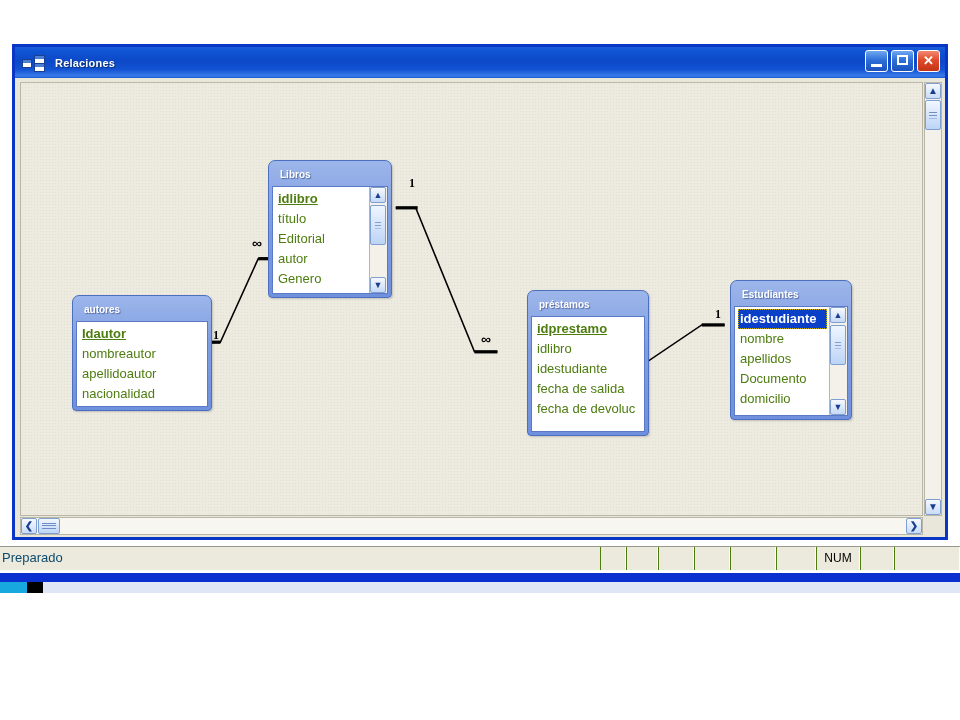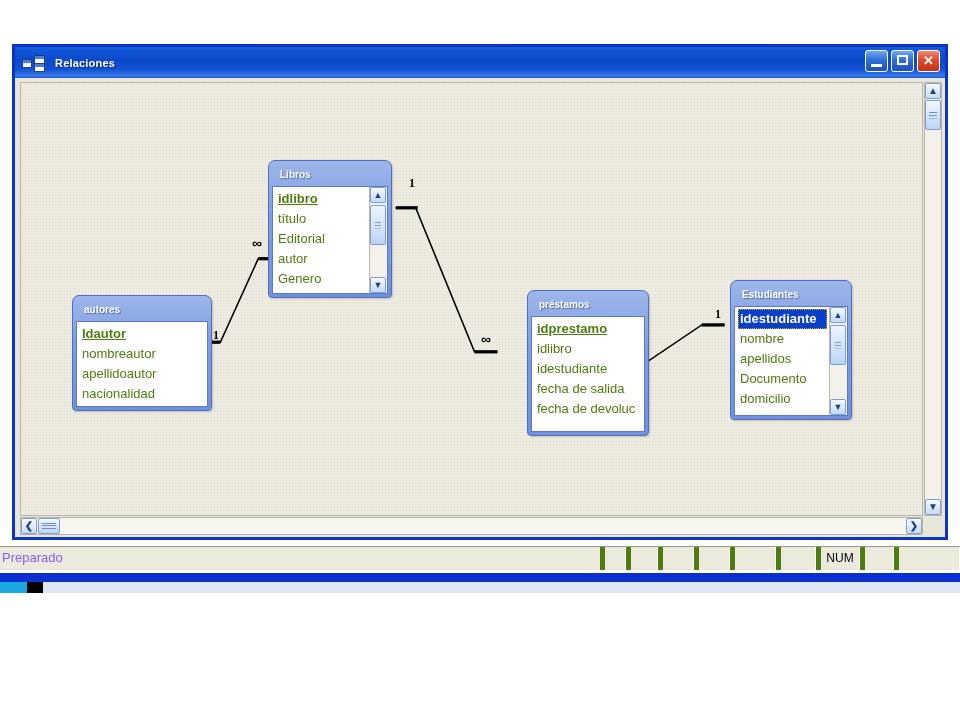--- a/index.html
+++ b/index.html
@@ -328,27 +328,27 @@
     height: 24px;
     background: #eceadd;
     border-top: 1px solid #9a988c;
     box-sizing: border-box;
     display: flex;
     align-items: stretch;
   }
   #status-main {
     flex: 0 0 600px;
     font-size: 13px;
-    color: #8b5cf6;
+    color: #0c4a6e;
     padding: 3px 0 0 2px;
     box-sizing: border-box;
     white-space: nowrap;
   }
   .status-panel {
-    border-left: 5px solid #4d7c0f;
+    border-left: 1px solid #4d7c0f;
     border-right: 1px solid #ffffff;
     box-sizing: border-box;
     font-size: 12px;
     color: #000000;
     text-align: center;
     padding-top: 4px;
     white-space: nowrap;
   }
 
   #blue-band {

